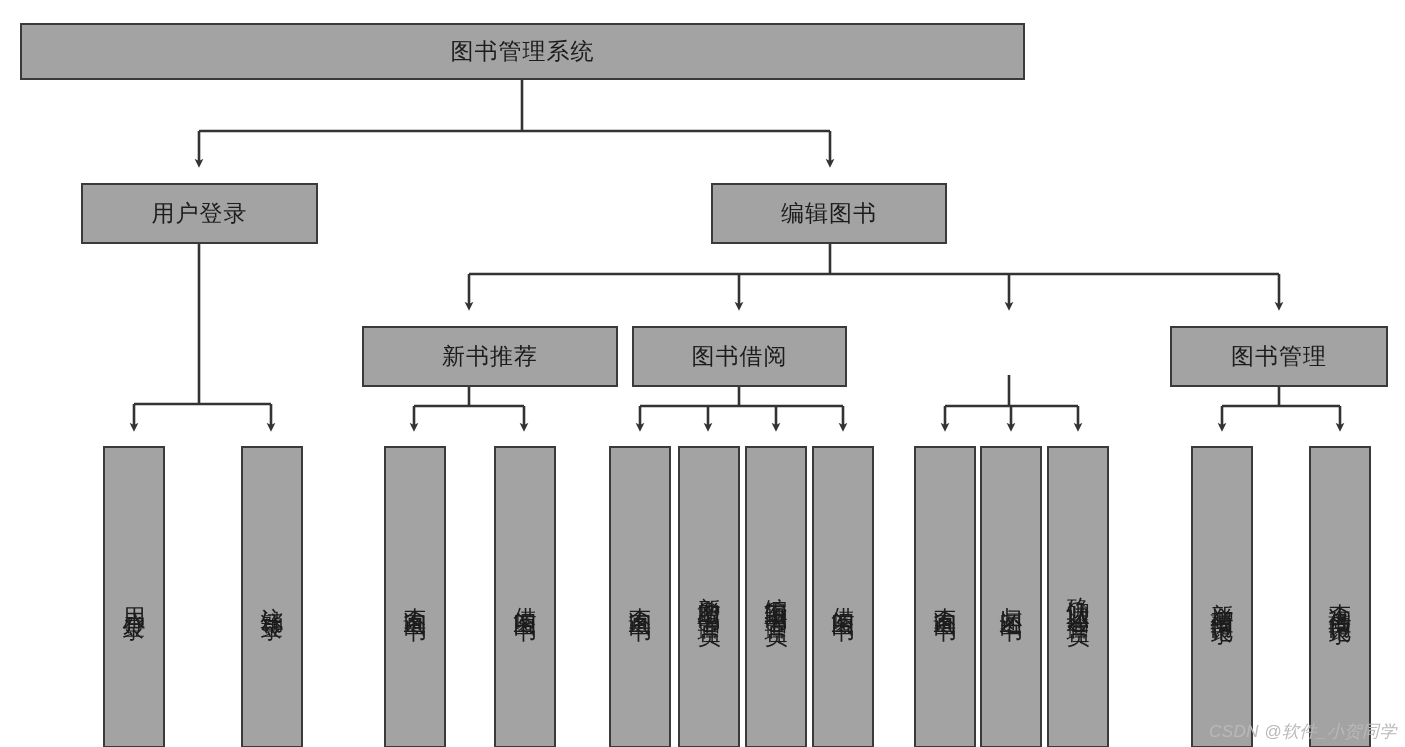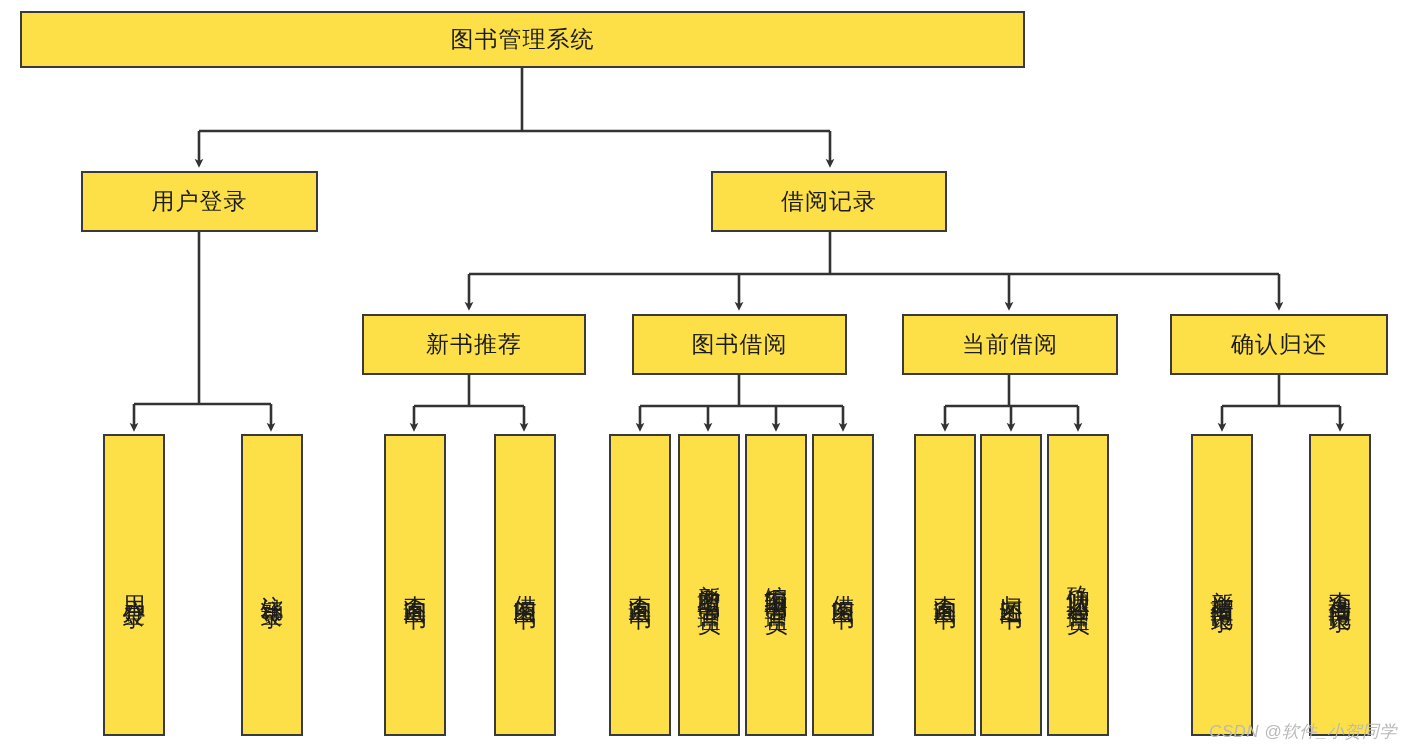--- a/index.html
+++ b/index.html
@@ -9,26 +9,27 @@
     font-family:"Liberation Sans","DejaVu Sans",sans-serif;
     overflow:hidden;
     position:relative;
   }
   #stage{position:absolute;left:0;top:0;width:1405px;height:747px;}
   svg.links{position:absolute;left:0;top:0;width:1405px;height:747px;pointer-events:none;}
 
   .node{
     position:absolute;
     box-sizing:border-box;
-    background:#fde047;
+    background:#a3a3a3;
     border:2.5px solid #3a3a3a;
     display:flex;
     align-items:center;
     justify-content:center;
     color:#1c1c1c;
+    margin-top:12px;
   }
   .node.h{
     font-size:23px;
     letter-spacing:1px;
   }
   .node.v{
     writing-mode:vertical-rl;
     text-orientation:upright;
     font-size:23px;
     letter-spacing:4px;
@@ -108,34 +109,31 @@
   </svg>
 
   <div class="node h" style="left:20px;top:11px;width:1005px;height:57px;">
     <span>图书管理系统</span>
   </div>
 
   <div class="node h" style="left:81px;top:171px;width:237px;height:61px;">
     <span>用户登录</span>
   </div>
   <div class="node h" style="left:711px;top:171px;width:236px;height:61px;">
-    <span>借阅记录</span>
+    <span>编辑图书</span>
   </div>
 
-  <div class="node h" style="left:362px;top:314px;width:224px;height:61px;">
+  <div class="node h" style="left:362px;top:314px;width:256px;height:61px;">
     <span>新书推荐</span>
   </div>
   <div class="node h" style="left:632px;top:314px;width:215px;height:61px;text-align:center;">
     <span>图书借阅</span>
   </div>
-  <div class="node h" style="left:902px;top:314px;width:216px;height:61px;">
-    <span>当前借阅</span>
-  </div>
   <div class="node h" style="left:1170px;top:314px;width:218px;height:61px;">
-    <span>确认归还</span>
+    <span>图书管理</span>
   </div>
 
   <div class="node v" style="left:103px;top:434px;width:62px;height:302px;">
     <span class="vtext">用户登录</span>
   </div>
   <div class="node v" style="left:241px;top:434px;width:62px;height:302px;">
     <span class="vtext">注销登录</span>
   </div>
 
   <div class="node v" style="left:384px;top:434px;width:62px;height:302px;">

